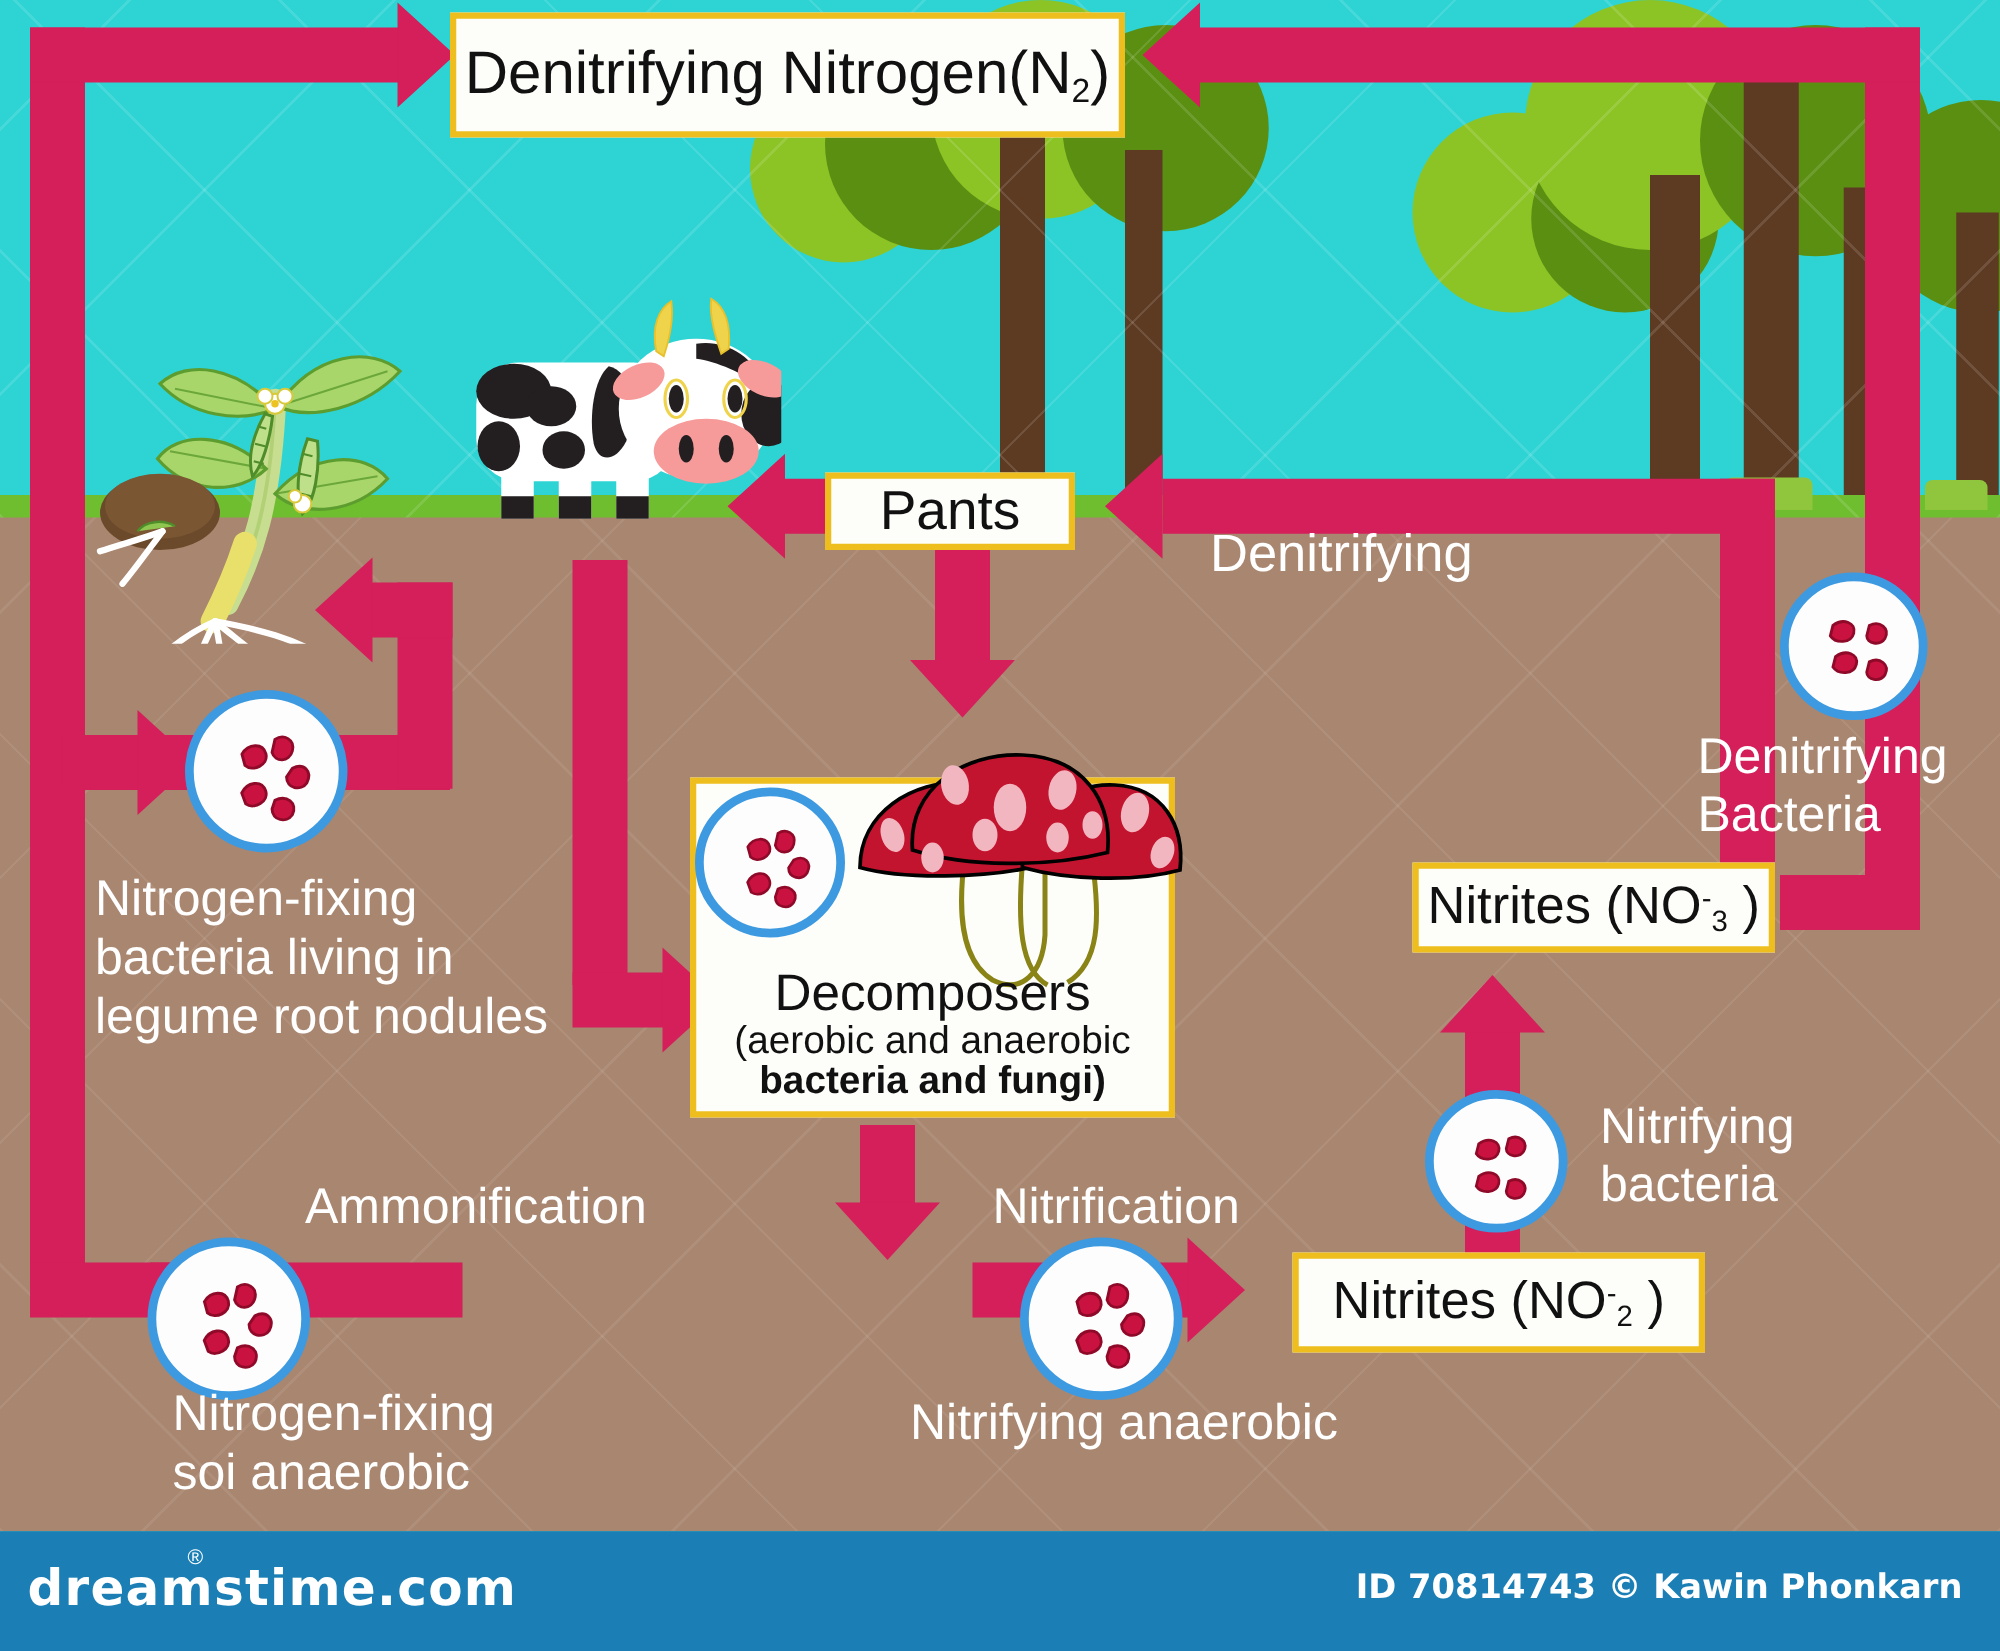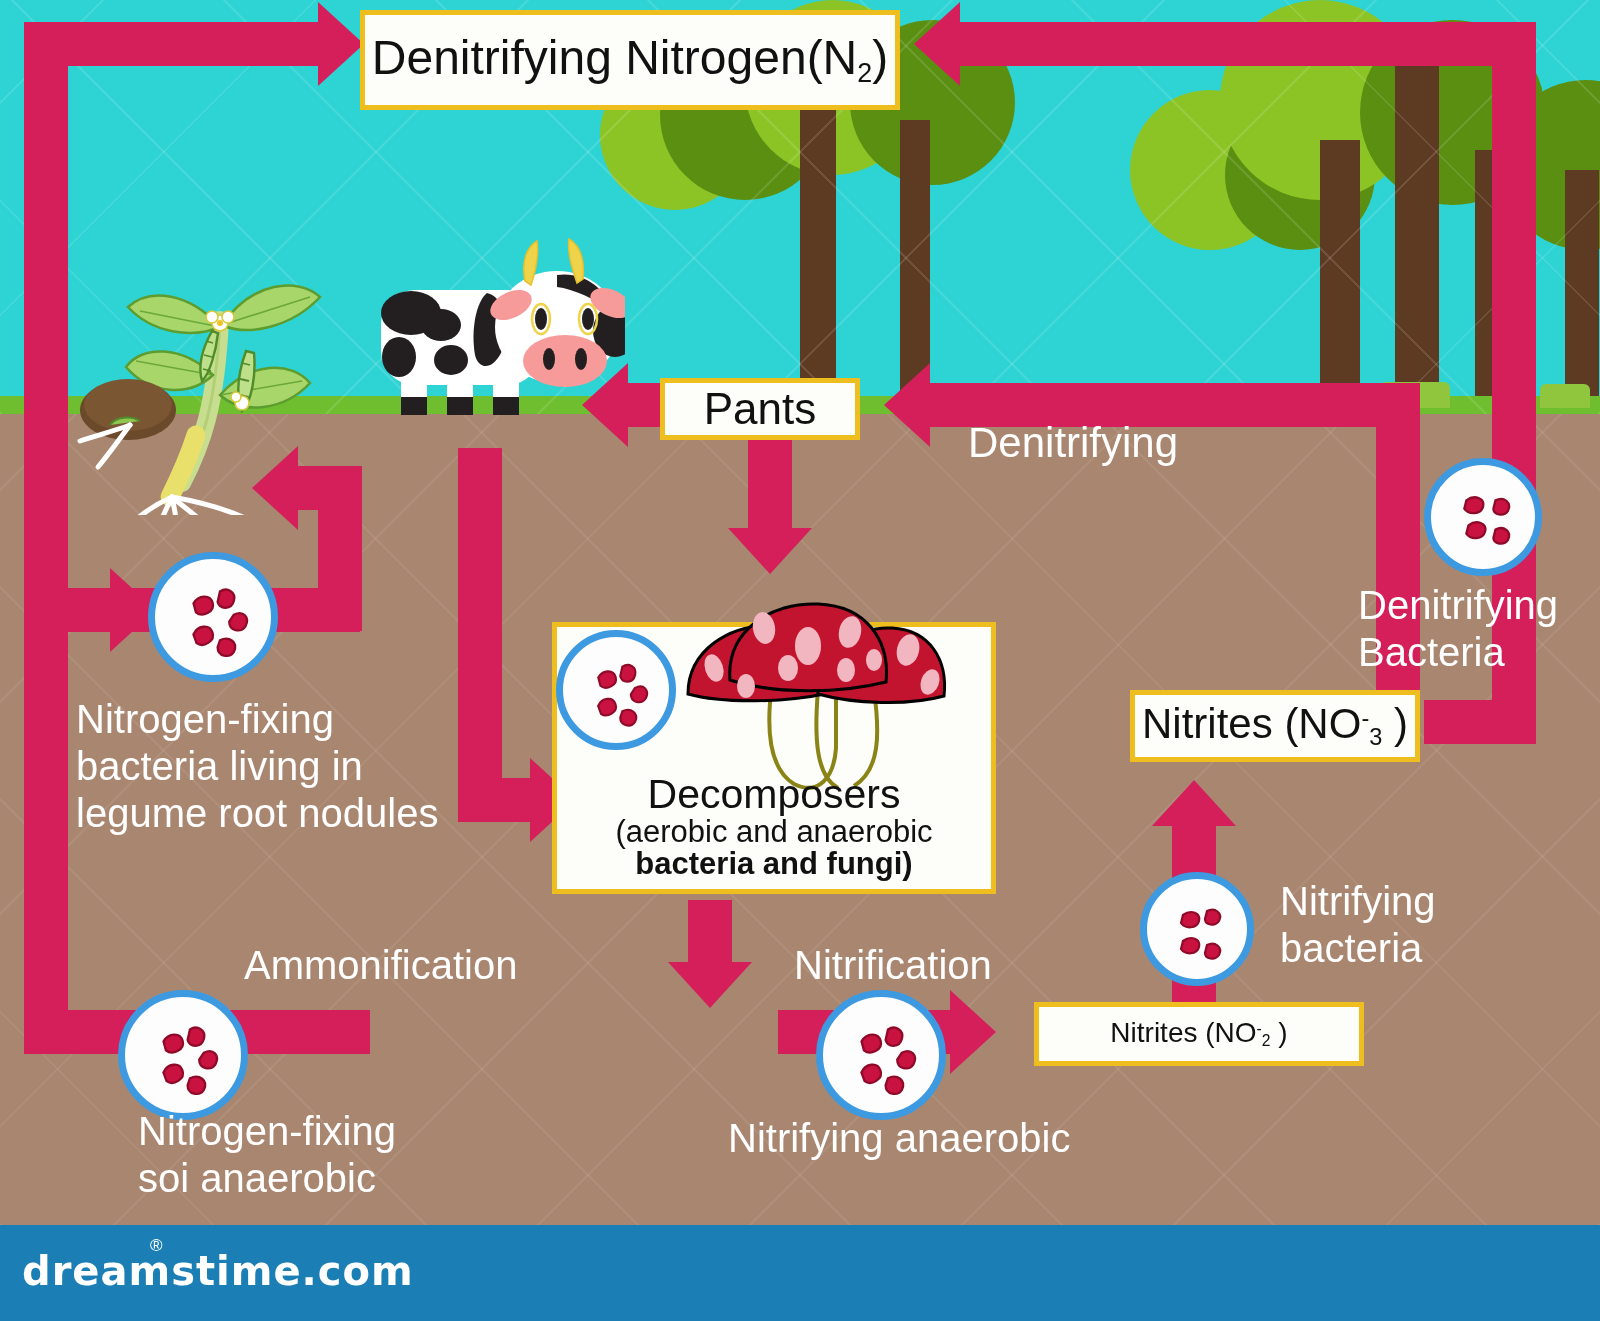--- a/index.html
+++ b/index.html
@@ -318,21 +318,21 @@
   </div>
 
   <div class="box" style="left:360px;top:10px;width:540px;height:100px;font-size:48px;">
     <span class="txt"><span>Denitrifying Nitrogen(N</span><sub>2</sub><span>)</span></span>
   </div>
 
   <div class="box" style="left:660px;top:378px;width:200px;height:62px;font-size:44px;z-index:7;">
     <span>Pants</span>
   </div>
 
-  <div class="box" style="left:552px;top:622px;width:444px;height:272px;flex-direction:column;justify-content:flex-end;padding-bottom:8px;">
+  <div class="box" style="left:552px;top:622px;width:388px;height:272px;flex-direction:column;justify-content:flex-end;padding-bottom:8px;">
     <div style="height:110px"></div>
     <div style="font-size:41px;z-index:6;">Decomposers</div>
     <div style="font-size:31px;z-index:6;">(aerobic and anaerobic</div>
     <div style="font-size:31px;z-index:6;font-weight:bold;">bacteria and fungi)</div>
   </div>
 
   <svg style="position:absolute;left:668px;top:598px;z-index:5;" width="290" height="210" viewBox="0 0 290 210">
 
     <g fill="none" stroke="#8a8417" stroke-width="4">
       <path d="M104 86 C98 130 100 170 126 186 C150 198 166 180 168 150 L168 90"></path>
@@ -354,21 +354,21 @@
       <ellipse cx="178" cy="72" rx="9" ry="12"></ellipse>
       <ellipse cx="46" cy="70" rx="9" ry="14" transform="rotate(-18 46 70)"></ellipse>
       <ellipse cx="78" cy="88" rx="9" ry="12"></ellipse>
       <ellipse cx="240" cy="52" rx="11" ry="16" transform="rotate(14 240 52)"></ellipse>
       <ellipse cx="262" cy="84" rx="9" ry="13" transform="rotate(20 262 84)"></ellipse>
       <ellipse cx="206" cy="62" rx="8" ry="11"></ellipse>
     </g>
   </svg>
 
 
-  <div class="box" style="left:1034px;top:1002px;width:330px;height:64px;font-size:28px;">
+  <div class="box" style="left:1034px;top:1002px;width:330px;height:80px;font-size:42px;">
     <span class="txt"><span>Nitrites (NO</span><sup>-</sup><sub>2</sub><span> )</span></span>
   </div>
 
   <div class="box" style="left:1130px;top:690px;width:290px;height:72px;font-size:42px;">
     <span class="txt"><span>Nitrites (NO</span><sup>-</sup><sub>3</sub><span> )</span></span>
   </div>
 
   <div class="wtxt" style="left:968px;top:418px;font-size:42px;">Denitrifying</div>
 
   <div class="wtxt" style="left:244px;top:942px;font-size:40px;">Ammonification</div>
@@ -394,14 +394,15 @@
   </div>
 
   <div class="wtxt" style="left:138px;top:1108px;font-size:40px;">
     <div>Nitrogen-fixing</div>
     <div>soi anaerobic</div>
   </div>
 
   <div class="footer"></div>
   <div class="dsLogo">dreamstime.com</div>
   <div class="dsReg">®</div>
+  <div class="dsId">ID 70814743 © Kawin Phonkarn</div>
 
 </div>
 
 </body></html>

